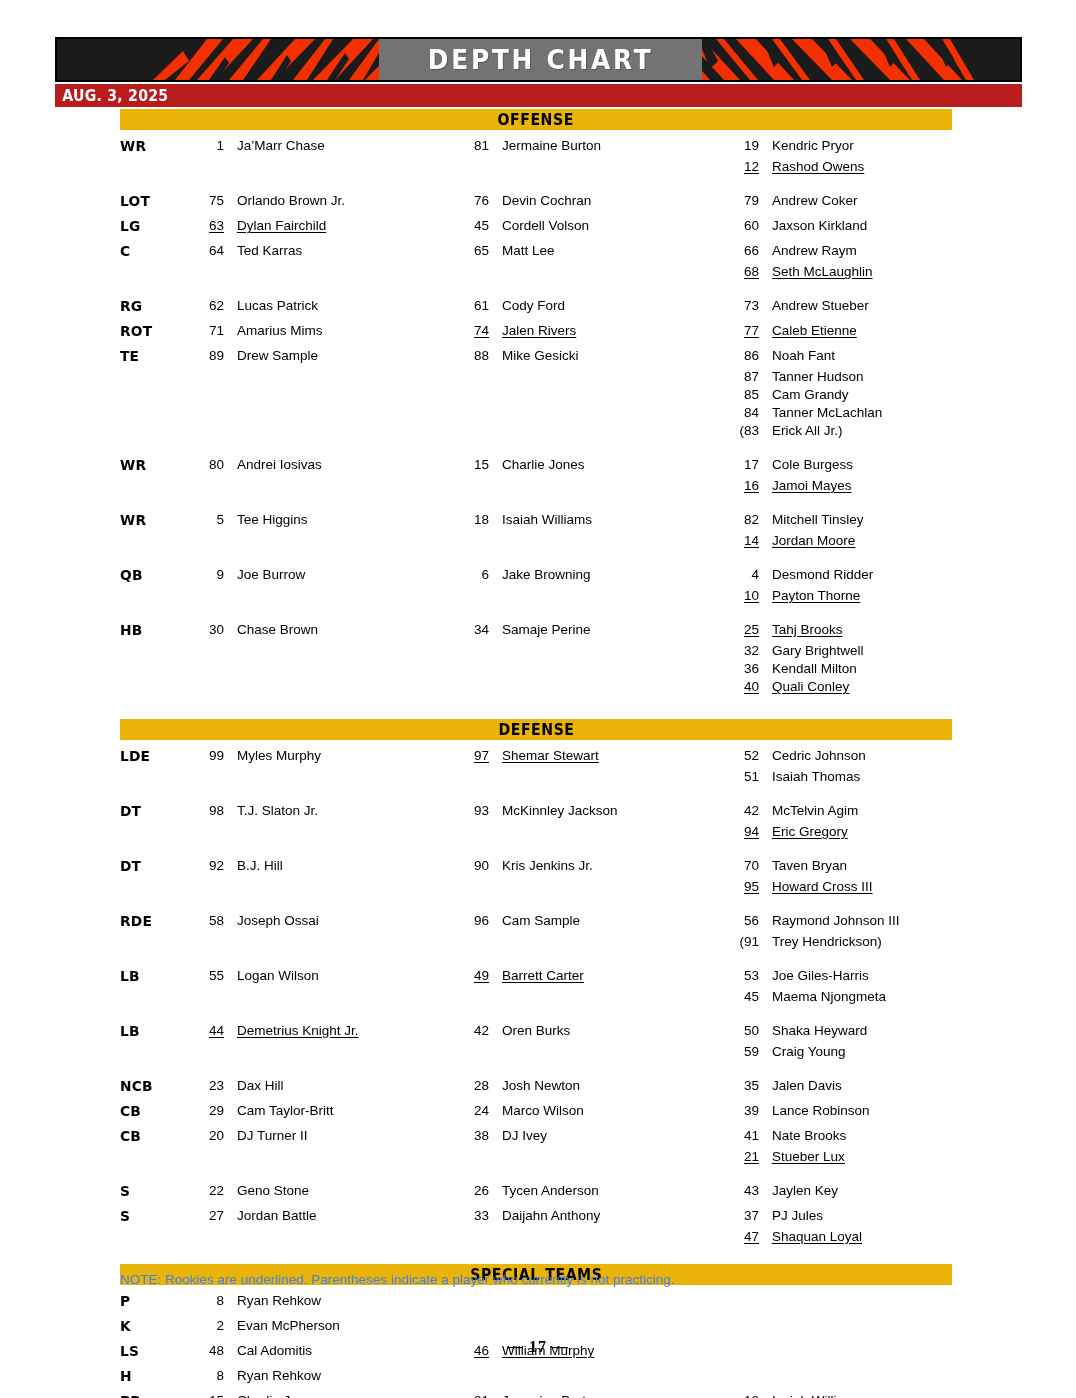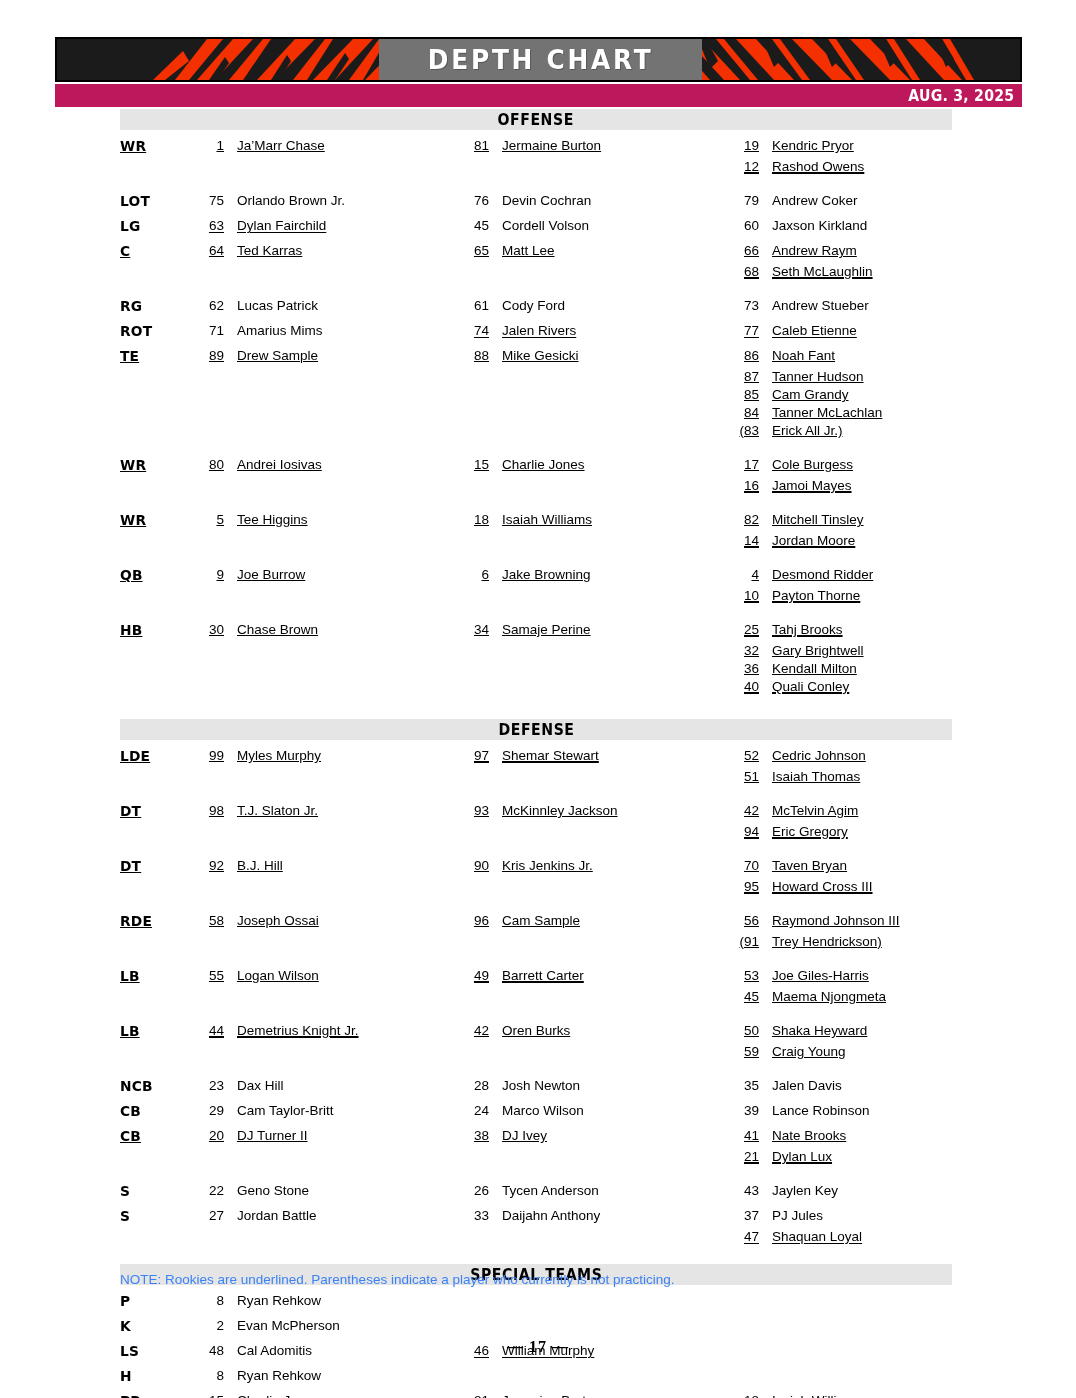--- a/index.html
+++ b/index.html
@@ -63,44 +63,44 @@
     white-space: nowrap;
   }
 
   
   .date-bar {
     position: absolute;
     left: 55px;
     top: 84px;
     width: 967px;
     height: 23px;
-    background: #be185d;
+    background: #b91c1c;
     display: flex;
     align-items: center;
-    justify-content: flex-end;
+    justify-content: flex-start;
   }
   .date-bar .date-text {
     font-family: "DejaVu Sans", sans-serif;
     font-weight: bold;
     font-size: 16px;
     color: #ffffff;
     letter-spacing: .3px;
     transform: scaleX(0.88);
     white-space: nowrap;
   }
 
   
   .chart {
     position: absolute;
     left: 120px;
     top: 109px;
     width: 832px;
   }
   .section-header {
-    background: #e5e5e5;
+    background: #eab308;
     height: 21px;
     display: flex;
     align-items: center;
     justify-content: center;
     margin-bottom: 4px;
   }
   .section-header .sh-text {
     font-family: "DejaVu Sans", sans-serif;
     font-weight: bold;
     font-size: 15px;
@@ -109,21 +109,21 @@
     transform: scaleX(0.94);
     white-space: nowrap;
   }
   .section-body { }
 
   .row {
     display: flex;
     align-items: flex-start;
     margin-bottom: 1px;
   }
-  .row.gap-after { margin-bottom: 13px; text-decoration: underline; }
+  .row.gap-after { margin-bottom: 13px; }
   .row.gap-small { margin-bottom: 8px; }
 
   .pos {
     width: 70px;
     flex: 0 0 70px;
     font-family: "DejaVu Sans", sans-serif;
     font-weight: bold;
     font-size: 14.5px;
     line-height: 24px;
     letter-spacing: .2px;
@@ -745,21 +745,21 @@
               <span class="nm">DJ Ivey</span>
             </div>
           </div>
           <div class="col col3">
             <div class="entry first">
               <span class="num">41</span>
               <span class="nm">Nate Brooks</span>
             </div>
             <div class="entry rookie">
               <span class="num">21</span>
-              <span class="nm">Dylan Lux</span>
+              <span class="nm">Stueber Lux</span>
             </div>
           </div>
         </div>
         <div class="row">
           <div class="pos">S</div>
           <div class="col col1">
             <div class="entry first">
               <span class="num">22</span>
               <span class="nm">Geno Stone</span>
             </div>

